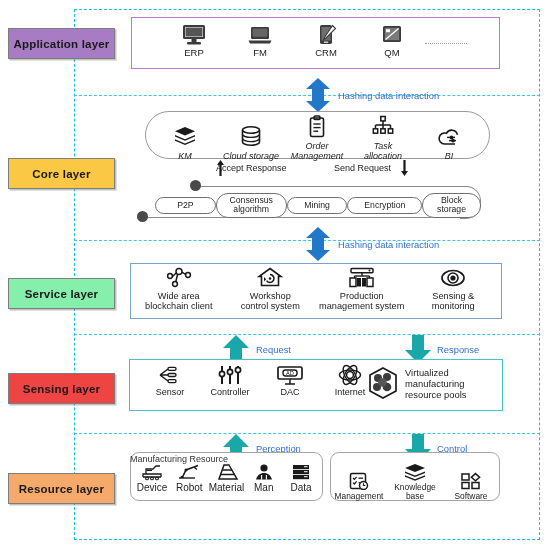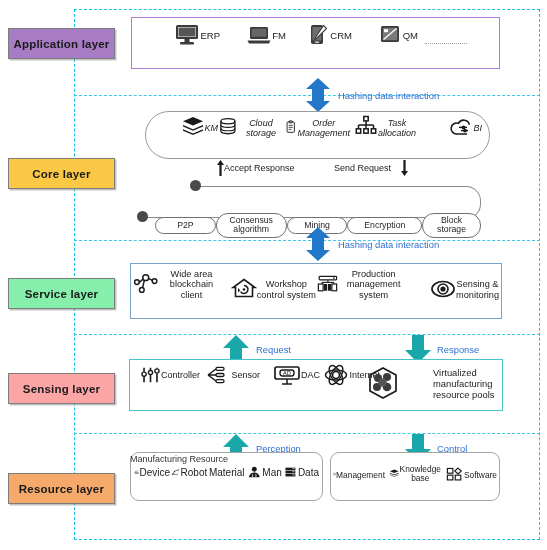--- a/index.html
+++ b/index.html
@@ -35,56 +35,56 @@
     color:#1a1a1a;
     border:1px solid #7d7d7d;
     box-shadow:1.5px 1.5px 0 rgba(120,120,120,.45);
     text-align:center;
     letter-spacing:.2px;
     white-space:nowrap;
   }
   .p-app{left:8px;top:28px;width:105px;height:29px;background:#a87cc4;}
   .p-core{left:8px;top:158px;width:105px;height:29px;background:#fbc846;}
   .p-service{left:8px;top:278px;width:105px;height:29px;background:#86efac;}
-  .p-sensing{left:8px;top:373px;width:105px;height:29px;background:#fca5a5;}
+  .p-sensing{left:8px;top:373px;width:105px;height:29px;background:#ef4444;}
   .p-resource{left:8px;top:473px;width:105px;height:29px;background:#f5a96a;}
 
   
   .panel{position:absolute;box-sizing:border-box;background:#fff;}
   .panel-app{left:131px;top:17px;width:369px;height:52px;border:1.4px solid #b57bd4;}
   .panel-core-top{left:145px;top:111px;width:345px;height:48px;border:1.1px solid #9a9a9a;border-radius:24px;}
   .panel-service{left:130px;top:263px;width:372px;height:56px;border:1.3px solid #7ba2c8;}
   .panel-sensing{left:129px;top:359px;width:374px;height:52px;border:1.5px solid #46c3c7;}
   .panel-res-a{left:130px;top:452px;width:193px;height:49px;border:1.1px solid #a6a6a6;border-radius:9px;}
   .panel-res-b{left:330px;top:452px;width:170px;height:49px;border:1.1px solid #a6a6a6;border-radius:9px;}
   .panel-localchain{left:143px;top:507px;width:346px;height:33px;border:1.3px dashed #8c8c8c;border-radius:17px;
      display:flex;align-items:center;justify-content:center;text-align:center;
      font-size:9.6px;line-height:12px;color:#2b2b2b;padding:0 10px;}
 
   
   .row{position:absolute;display:flex;align-items:flex-end;}
-  .item{display:flex;flex-direction:row;align-items:center;justify-content:flex-end;}
+  .item{display:flex;flex-direction:column;align-items:center;justify-content:flex-end;}
   .item .lbl{font-size:8.6px;line-height:9.6px;text-align:center;color:#222;margin-top:2px;white-space:pre-line;}
   .ico{display:block;}
 
   
   .row-app{left:168px;top:24px;width:250px;justify-content:space-between;}
   .row-app .item{width:52px;}
   .row-app .lbl{font-size:9.5px;}
   .dots{position:absolute;left:425px;top:43px;width:42px;height:2px;
         border-top:1.6px dotted #9b9b9b;}
 
   
   .row-coretop{left:152px;top:115px;width:330px;justify-content:space-between;}
   .row-coretop .item{width:66px;}
   .row-coretop .lbl{font-size:9px;line-height:10px;font-style:italic;}
 
   
   .chain{position:absolute;left:155px;top:193px;width:326px;display:flex;
-         align-items:center;justify-content:space-between;margin-top:20px;}
+         align-items:center;justify-content:space-between;}
   .cap{border:1.1px solid #6f6f6f;border-radius:12px;background:#fff;
        font-size:8.7px;line-height:9.4px;text-align:center;color:#1f1f1f;
        padding:2px 6px;white-space:pre-line;min-height:11px;
        display:flex;align-items:center;justify-content:center;}
   .dot{position:absolute;width:11px;height:11px;border-radius:50%;background:#4a4a4a;}
   .dot-a{left:190px;top:180px;}
   .dot-b{left:137px;top:211px;}
   .chain-lead{position:absolute;background:#8a8a8a;height:1px;}
   .lead-a{left:199px;top:185.5px;width:265px;}
   .lead-b{left:144px;top:216.5px;width:320px;}
@@ -94,21 +94,21 @@
   
   .row-service{left:133px;top:267px;width:366px;justify-content:space-between;}
   .row-service .item{width:96px;}
   .row-service .lbl{font-size:9.2px;line-height:10.4px;}
 
   
   .row-sensing{left:140px;top:364px;width:352px;justify-content:flex-start;}
   .row-sensing .item{width:60px;}
   .row-sensing .lbl{font-size:9px;}
   .vmrp{position:absolute;left:366px;top:366px;display:flex;align-items:center;gap:5px;}
-  .vmrp .t{font-size:9.4px;line-height:11px;color:#222;margin-left:28px;}
+  .vmrp .t{font-size:9.4px;line-height:11px;color:#222;}
 
   
   .grp-title{position:absolute;font-size:9px;color:#333;text-align:left;}
   .row-res-a{left:134px;top:463px;width:185px;justify-content:space-between;}
   .row-res-a .item{width:36px;}
   .row-res-a .lbl{font-size:10px;}
   .row-res-b{left:333px;top:463px;width:164px;justify-content:space-between;}
   .row-res-b .item{width:52px;}
   .row-res-b .lbl{font-size:8.4px;line-height:9px;}
 
@@ -249,21 +249,21 @@
         <circle cx="14.5" cy="12.4" r="1.9" fill="#1a1a1a"></circle>
         <circle cx="16" cy="15.6" r="1.9" fill="#1a1a1a"></circle>
       </svg>
       <span class="lbl">BI</span>
     </div>
   </div>
 
   <svg class="arrow" style="left:216px;top:160px;" width="9" height="16" viewBox="0 0 9 16">
     <path d="M4.5 0 L8 5 H5.6 V16 H3.4 V5 H1 Z" fill="#1a1a1a"></path>
   </svg>
-  <div class="ann" style="left:224px;top:163px;">Accept Response</div>
+  <div class="ann" style="left:216px;top:163px;">Accept Response</div>
 
   <div class="ann" style="left:334px;top:163px;">Send Request</div>
   <svg class="arrow" style="left:400px;top:160px;" width="9" height="16" viewBox="0 0 9 16">
     <path d="M4.5 16 L8 11 H5.6 V0 H3.4 V11 H1 Z" fill="#1a1a1a"></path>
   </svg>
 
   <div class="chain-lead lead-a"></div>
   <div class="chain-lead lead-b"></div>
   <div class="chain-curve"></div>
   <div class="dot dot-a"></div>
@@ -346,38 +346,38 @@
   <svg class="arrow" style="left:404px;top:335px;" width="28" height="28" viewBox="0 0 28 28">
     <path d="M14 28 L1 15 H8 V0 H20 V15 H27 Z" fill="#1aa7a9"></path>
   </svg>
   <div class="arw-label" style="left:437px;top:344px;">Response</div>
 
   <div class="panel panel-sensing"></div>
   <div class="row row-sensing">
 
     <div class="item">
       <svg class="ico" width="26" height="22" viewBox="0 0 26 22">
+        <path d="M3 11 L11 5 M3 11 L11 11 M3 11 L11 17" stroke="#1a1a1a" stroke-width="1.5" fill="none"></path>
+        <rect x="11" y="3.4" width="8" height="3" rx="1.4" fill="none" stroke="#1a1a1a" stroke-width="1.3"></rect>
+        <rect x="11" y="9.5" width="8" height="3" rx="1.4" fill="none" stroke="#1a1a1a" stroke-width="1.3"></rect>
+        <rect x="11" y="15.6" width="8" height="3" rx="1.4" fill="none" stroke="#1a1a1a" stroke-width="1.3"></rect>
+      </svg>
+      <span class="lbl">Sensor</span>
+    </div>
+
+    <div class="item">
+      <svg class="ico" width="26" height="22" viewBox="0 0 26 22">
         <path d="M5 2 V7 M5 13 V20" stroke="#1a1a1a" stroke-width="2"></path>
         <circle cx="5" cy="10" r="2.6" fill="none" stroke="#1a1a1a" stroke-width="1.7"></circle>
         <path d="M13 2 V5 M13 11 V20" stroke="#1a1a1a" stroke-width="2"></path>
         <circle cx="13" cy="8" r="2.6" fill="none" stroke="#1a1a1a" stroke-width="1.7"></circle>
         <path d="M21 2 V3 M21 9 V20" stroke="#1a1a1a" stroke-width="2"></path>
         <circle cx="21" cy="6" r="2.6" fill="none" stroke="#1a1a1a" stroke-width="1.7"></circle>
       </svg>
       <span class="lbl">Controller</span>
-    </div>
-
-    <div class="item">
-      <svg class="ico" width="26" height="22" viewBox="0 0 26 22">
-        <path d="M3 11 L11 5 M3 11 L11 11 M3 11 L11 17" stroke="#1a1a1a" stroke-width="1.5" fill="none"></path>
-        <rect x="11" y="3.4" width="8" height="3" rx="1.4" fill="none" stroke="#1a1a1a" stroke-width="1.3"></rect>
-        <rect x="11" y="9.5" width="8" height="3" rx="1.4" fill="none" stroke="#1a1a1a" stroke-width="1.3"></rect>
-        <rect x="11" y="15.6" width="8" height="3" rx="1.4" fill="none" stroke="#1a1a1a" stroke-width="1.3"></rect>
-      </svg>
-      <span class="lbl">Sensor</span>
     </div>
 
     <div class="item">
       <svg class="ico" width="28" height="22" viewBox="0 0 28 22">
         <rect x="2" y="3" width="24" height="12" rx="1.6" fill="none" stroke="#1a1a1a" stroke-width="1.7"></rect>
         <rect x="7" y="6" width="14" height="6" rx="2.4" fill="none" stroke="#1a1a1a" stroke-width="1.4"></rect>
         <text x="14" y="11" font-family="DejaVu Sans, sans-serif" font-size="5.4" text-anchor="middle" fill="#1a1a1a">AD</text>
         <path d="M14 15 V20 M9 20 H19" stroke="#1a1a1a" stroke-width="1.5"></path>
       </svg>
       <span class="lbl">DAC</span>

